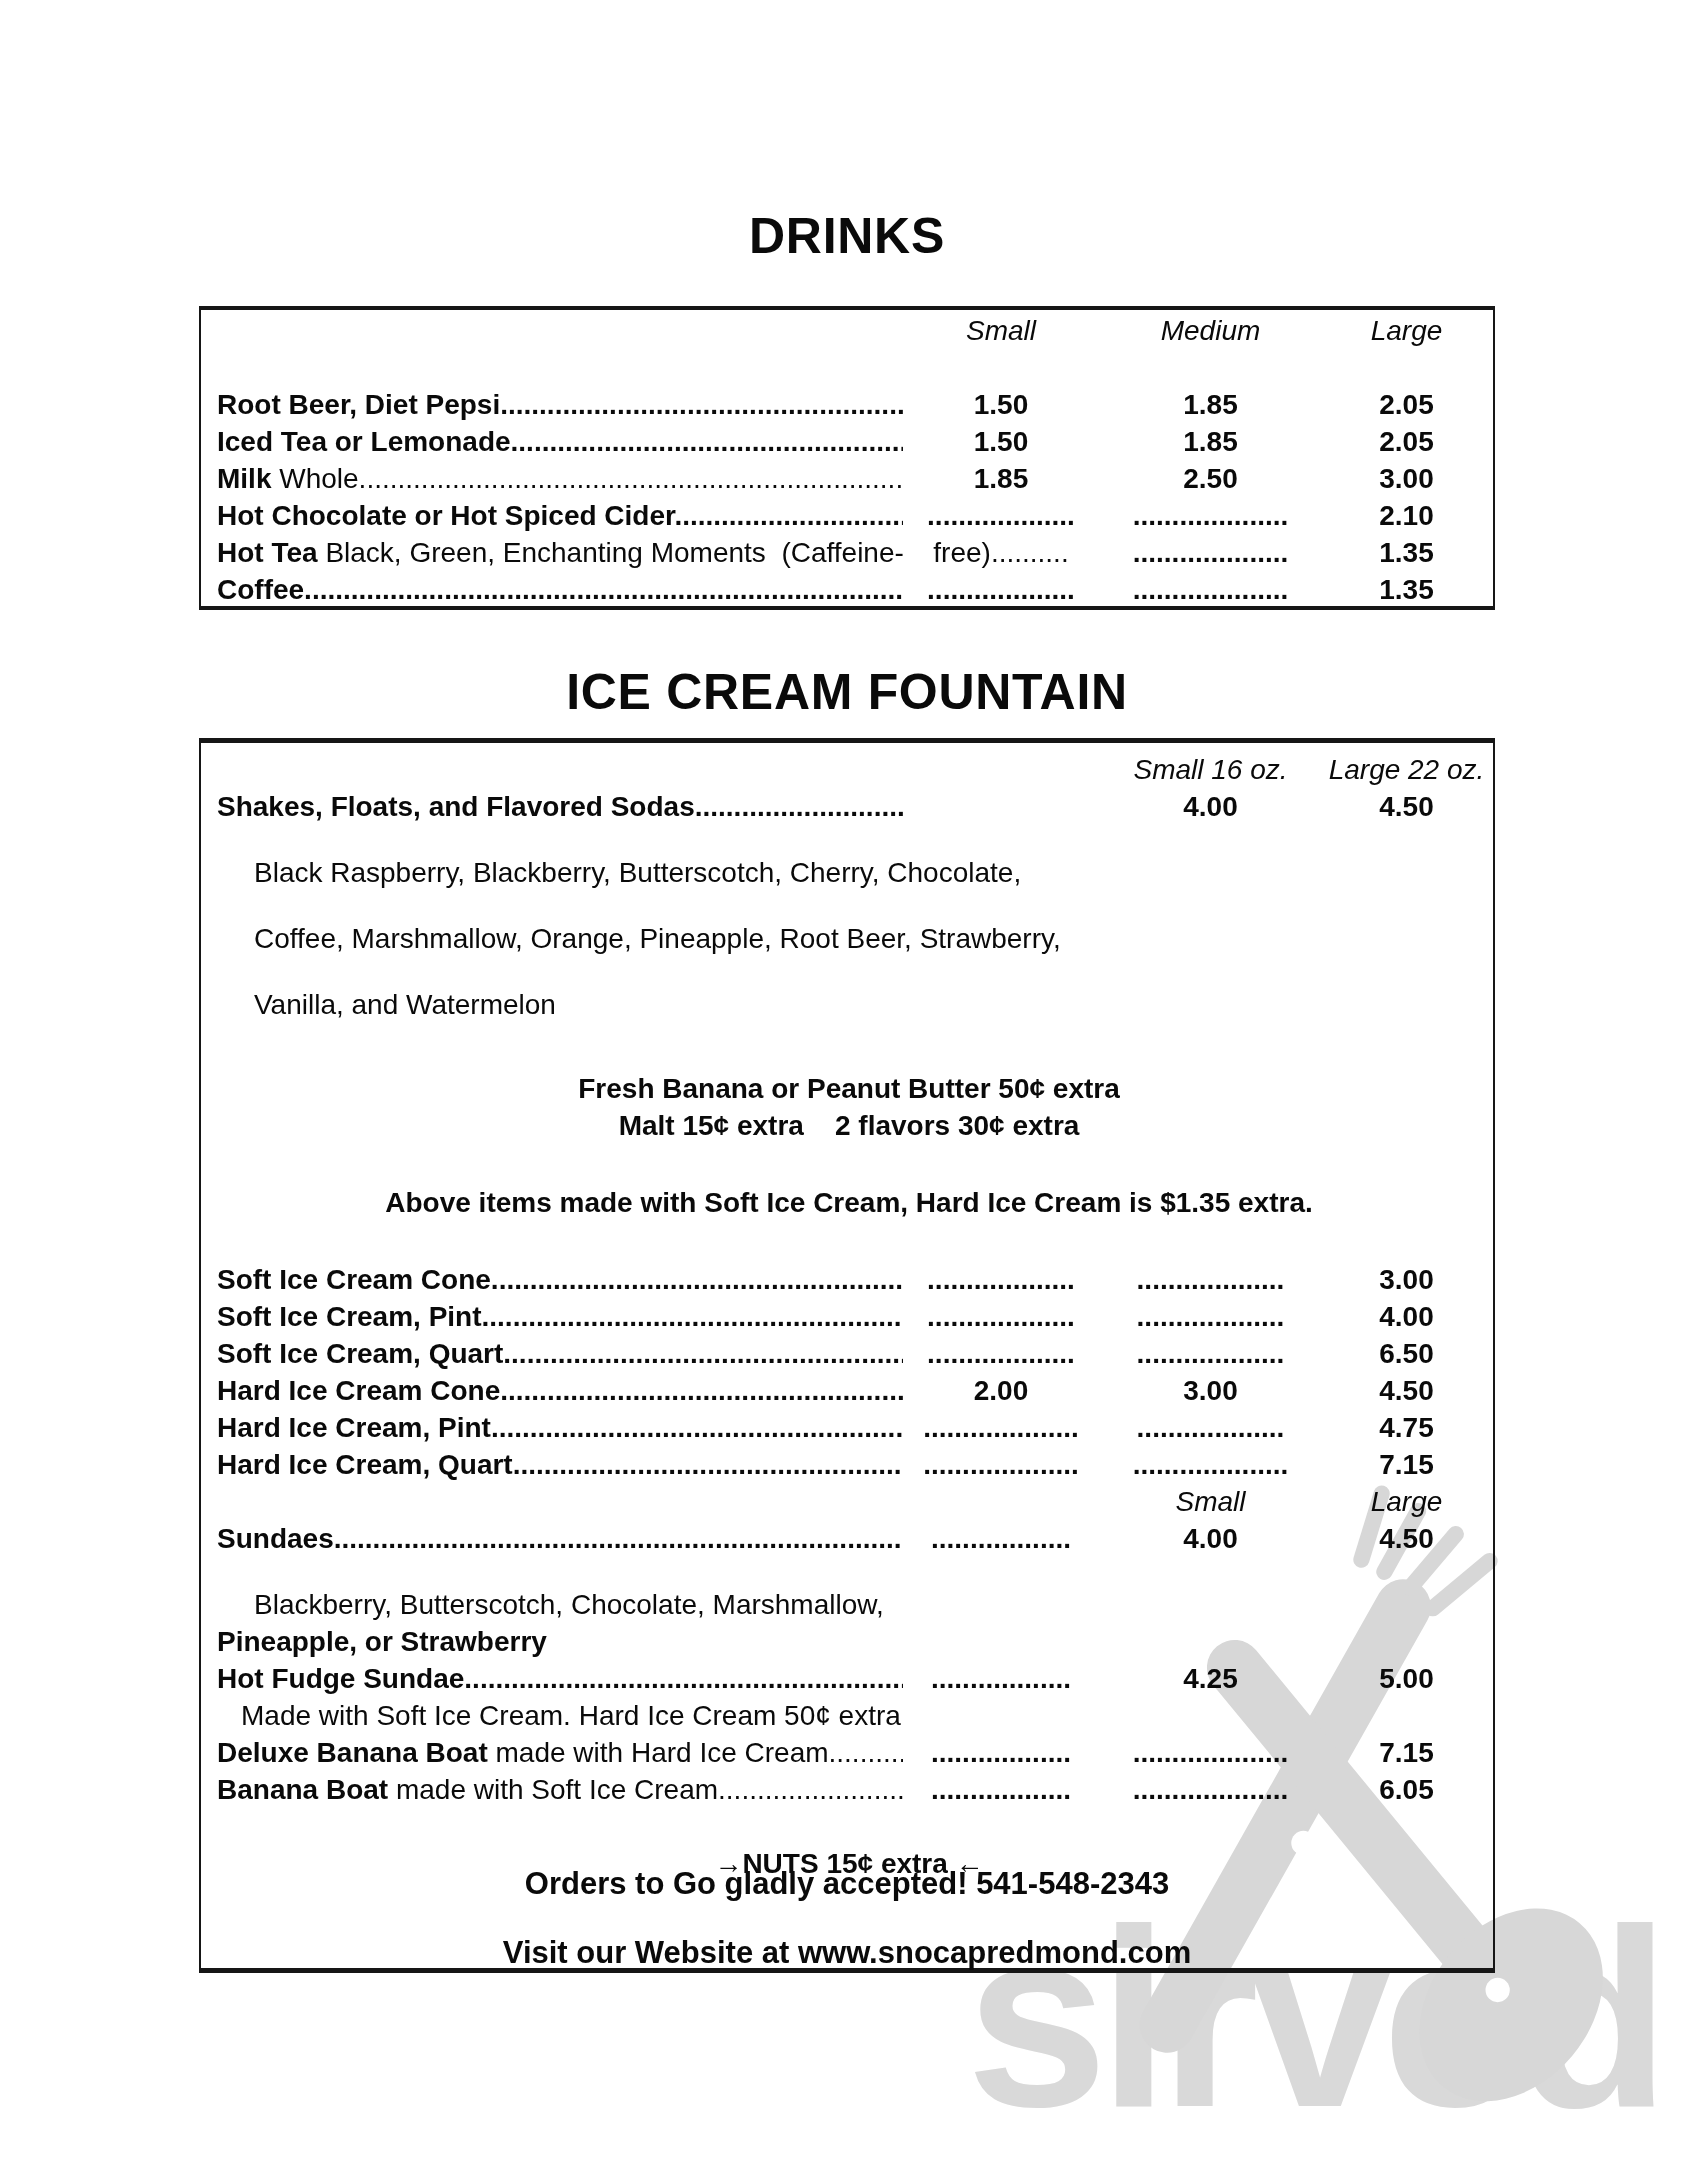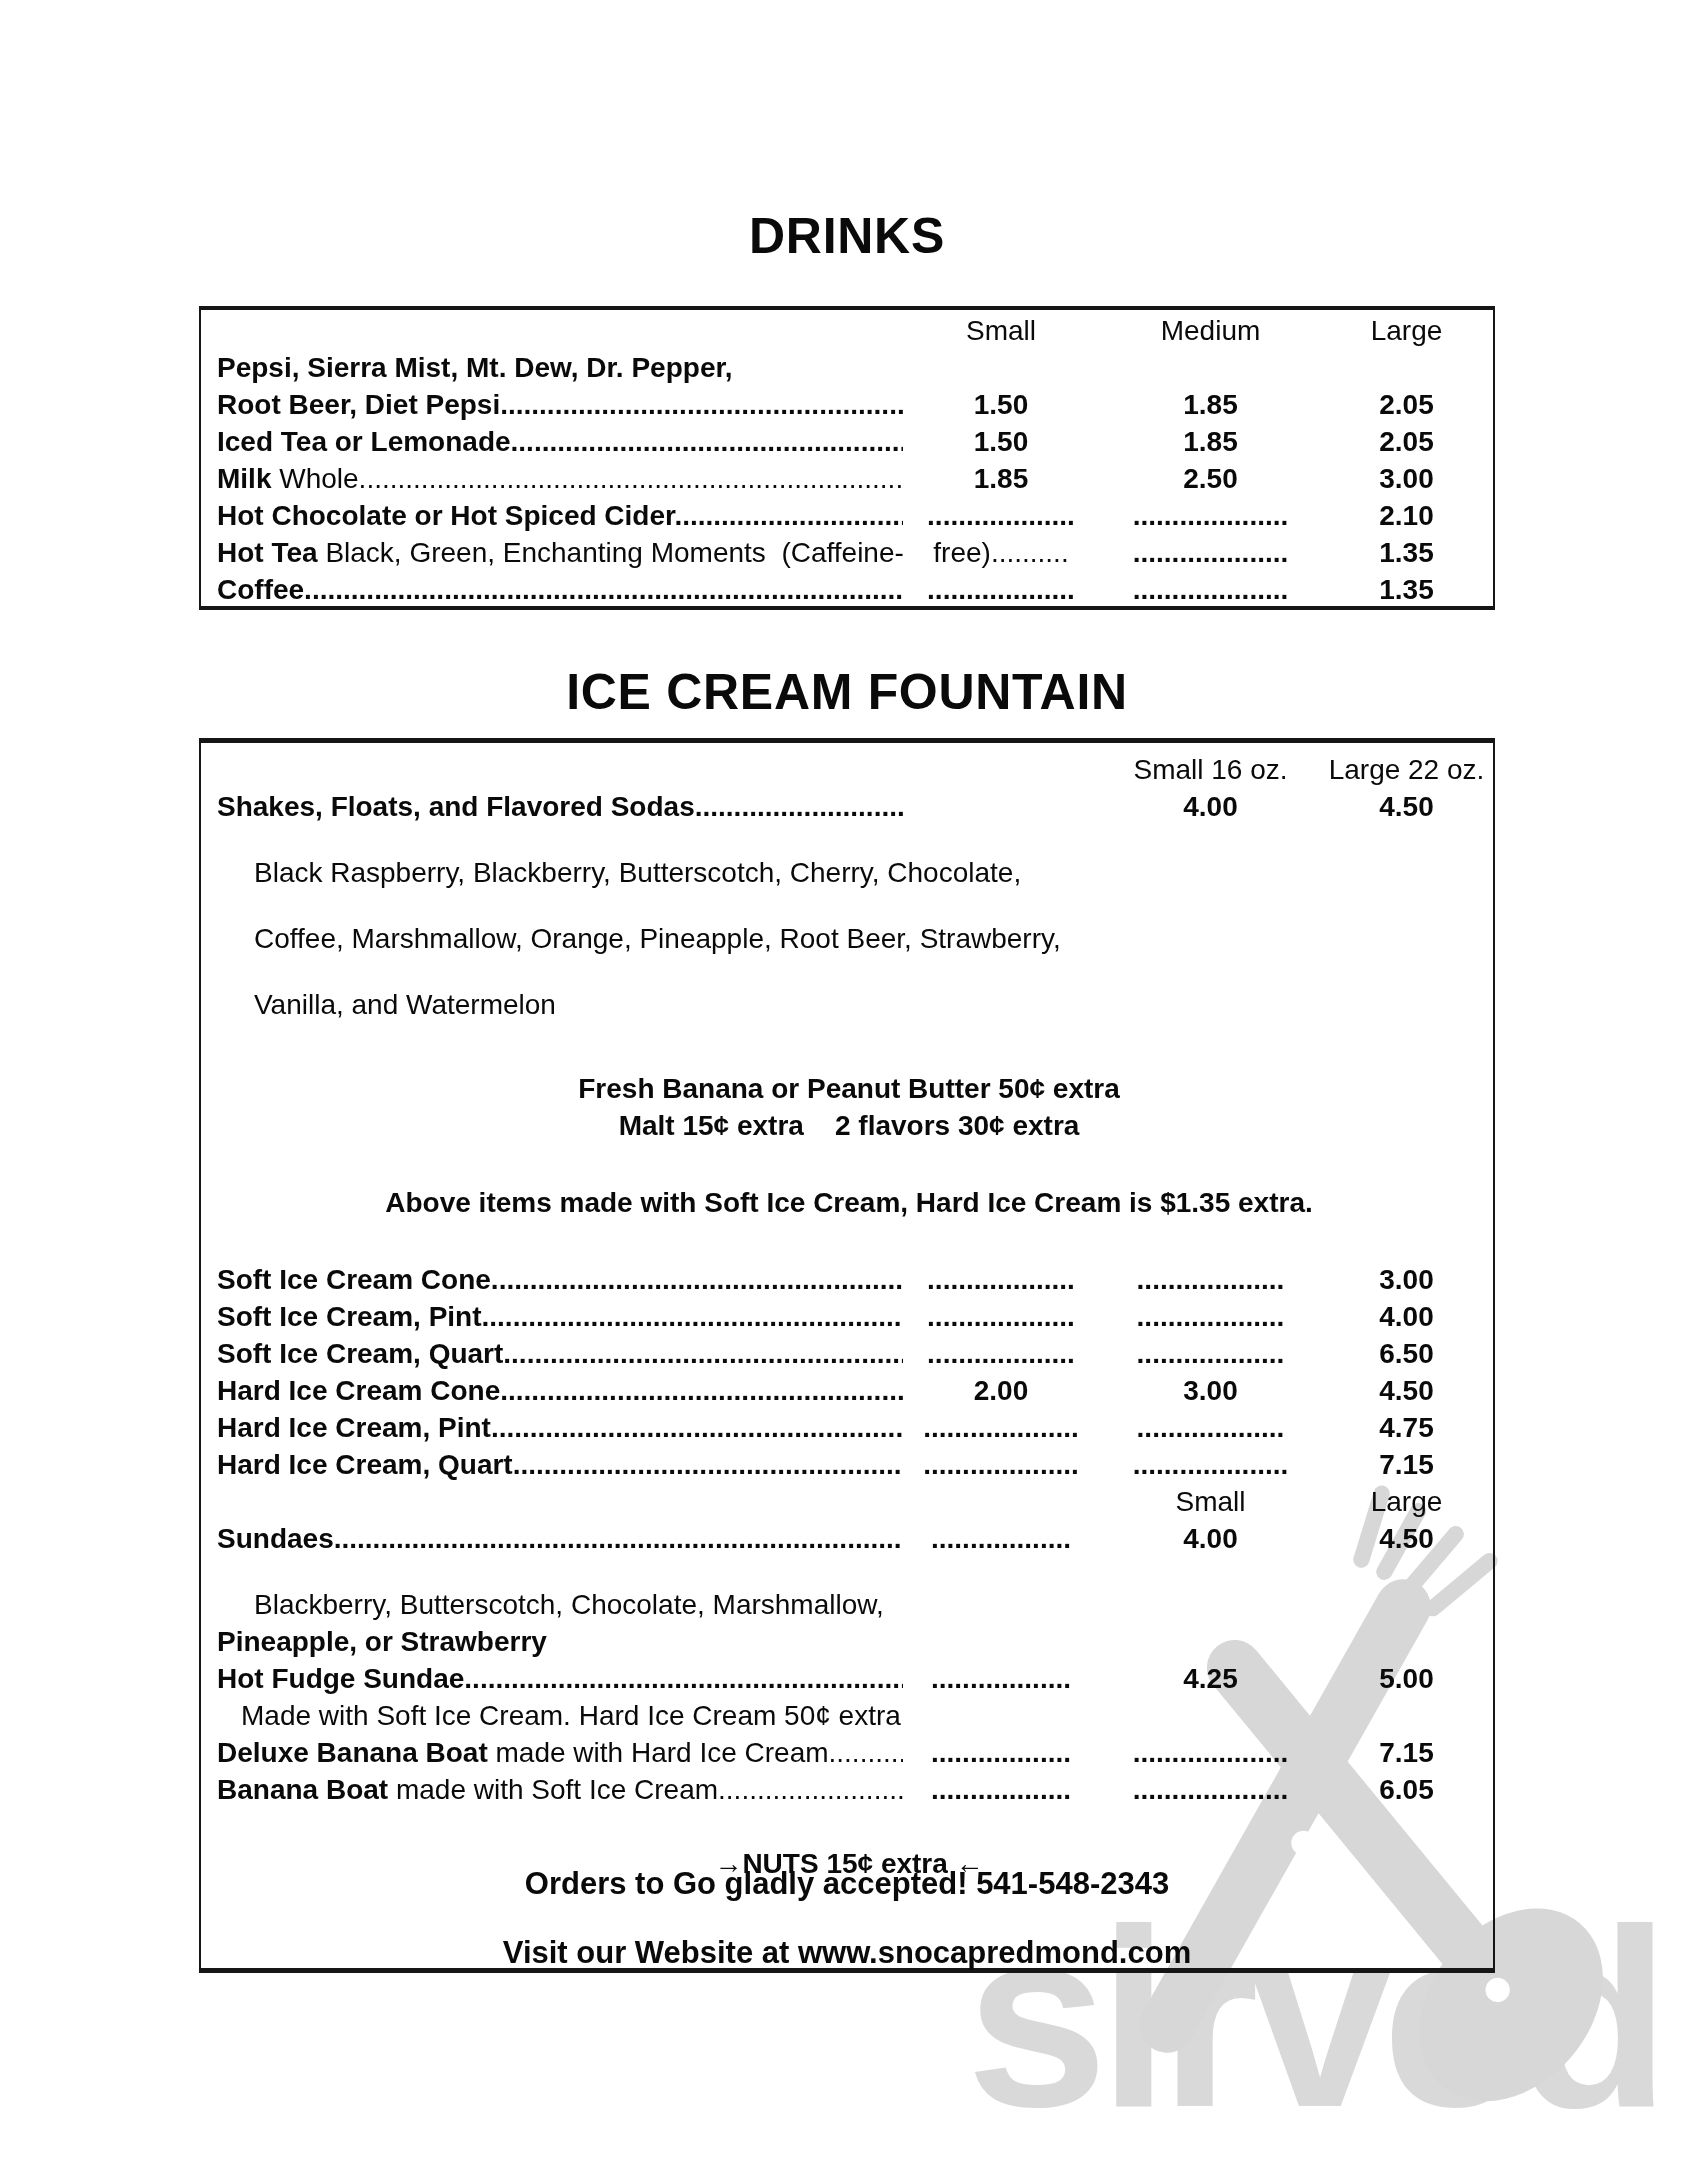--- a/index.html
+++ b/index.html
@@ -57,21 +57,21 @@
     display: grid;
     grid-template-columns: 702px 196px 223px 169px;
     height: 37px;
     line-height: 37px;
     font-size: 28px;
     font-weight: bold;
   }
   .c0 { padding-left: 16px; white-space: nowrap; overflow: hidden; }
   .cc { text-align: center; white-space: nowrap; overflow: hidden; }
   .reg { font-weight: normal; }
-  .subhead { font-weight: normal; }
+  .subhead { font-weight: normal; font-style: italic; }
 
   .line { height: 37px; line-height: 37px; font-size: 28px; padding-left: 16px; white-space: nowrap; overflow: hidden; }
   .line.indent    { padding-left: 53px; font-weight: normal; margin-top: 29px; }
   .line.indent-sm { padding-left: 40px; font-weight: normal; }
   .line.center    { text-align: center; padding-left: 4px; font-weight: bold; }
 
   .sp70 { height: 47px; } .sp60 { height: 40px; } .sp55 { height: 37px; }
 
   .footer-line {
     position: absolute;
@@ -114,21 +114,20 @@
     <div class="h1" id="drinks-title">DRINKS</div>
 
     <div class="menu-table" id="drinks-table">
       <div class="row subhead">
         <span class="c0"></span>
         <span class="cc">Small</span>
         <span class="cc">Medium</span>
         <span class="cc">Large</span>
       </div>
       <div class="row">
-        <span class="c0"><b>Pepsi, Sierra Mist, Mt. Dew, Dr. Pepper,</b><span class="reg"></span></span>
         <span class="cc"></span>
         <span class="cc"></span>
         <span class="cc"></span>
       </div>
       <div class="row">
         <span class="c0"><b>Root Beer, Diet Pepsi............................................................</b><span class="reg"></span></span>
         <span class="cc">1.50</span>
         <span class="cc">1.85</span>
         <span class="cc">2.05</span>
       </div>

